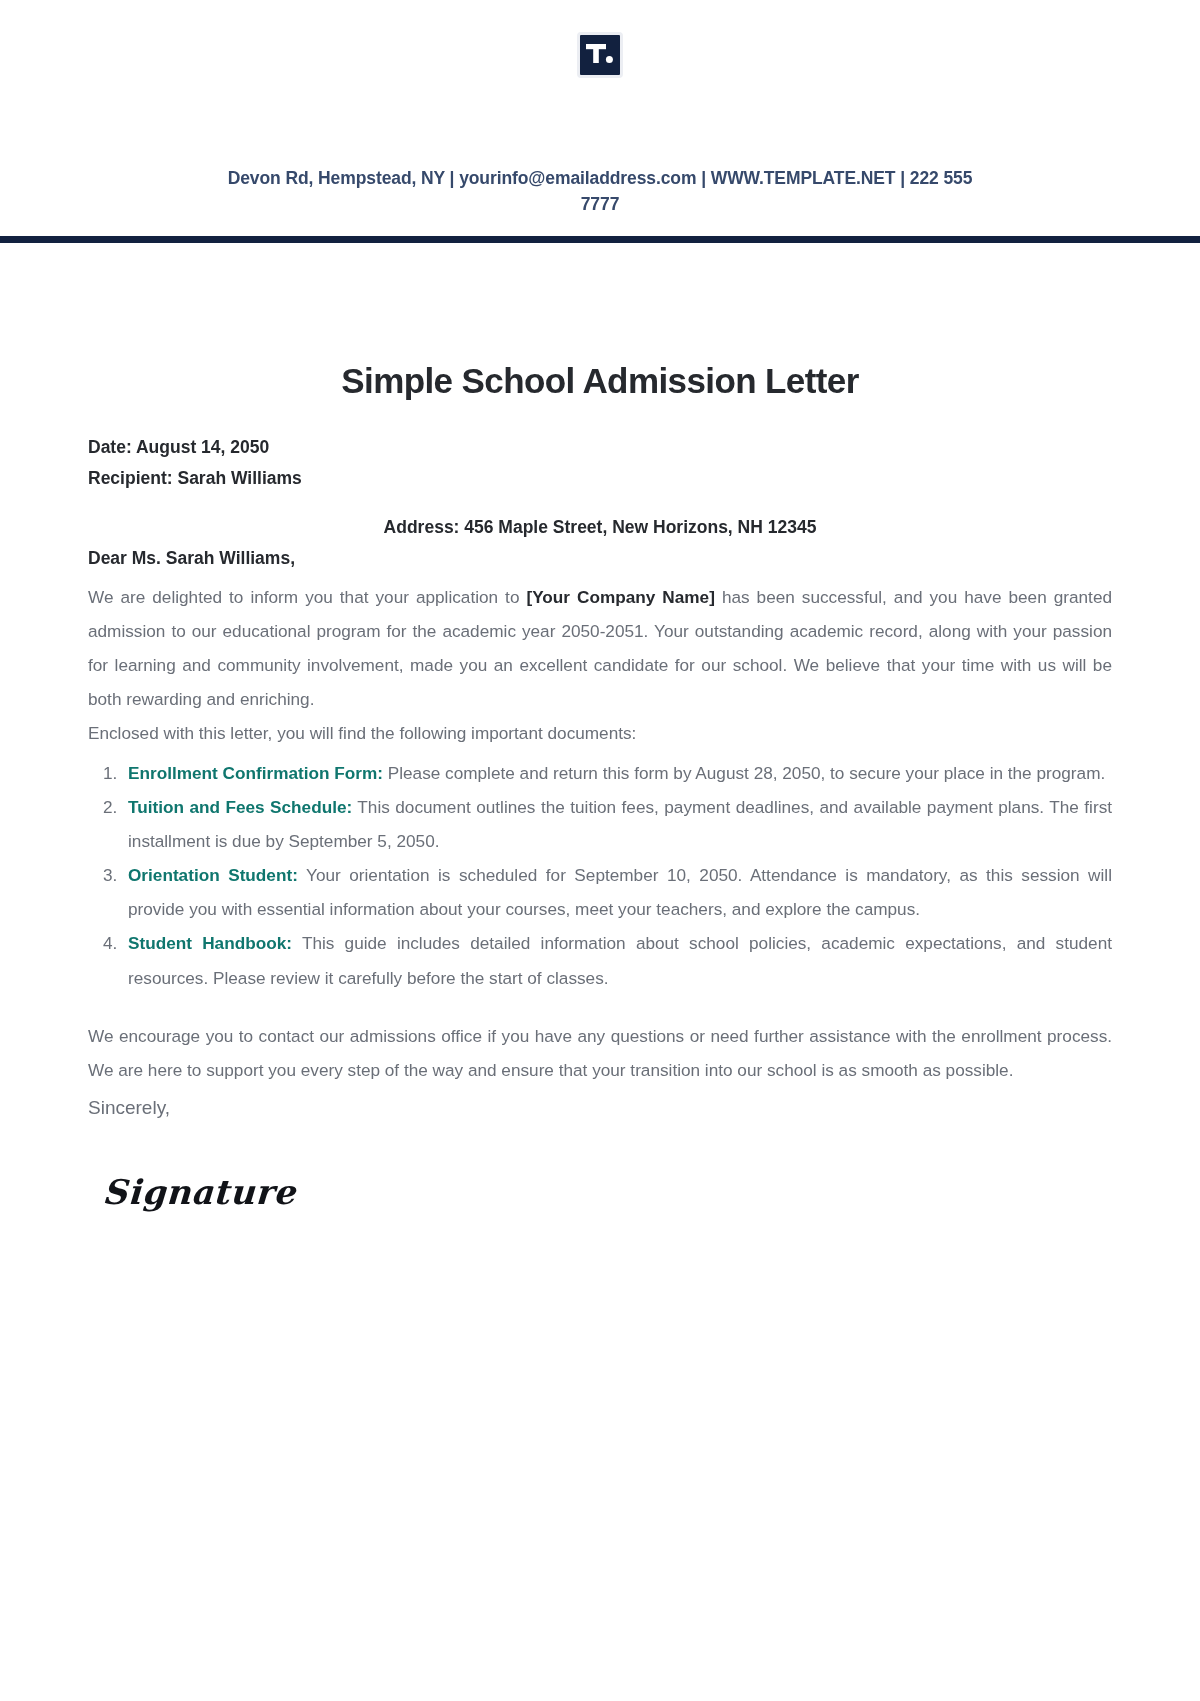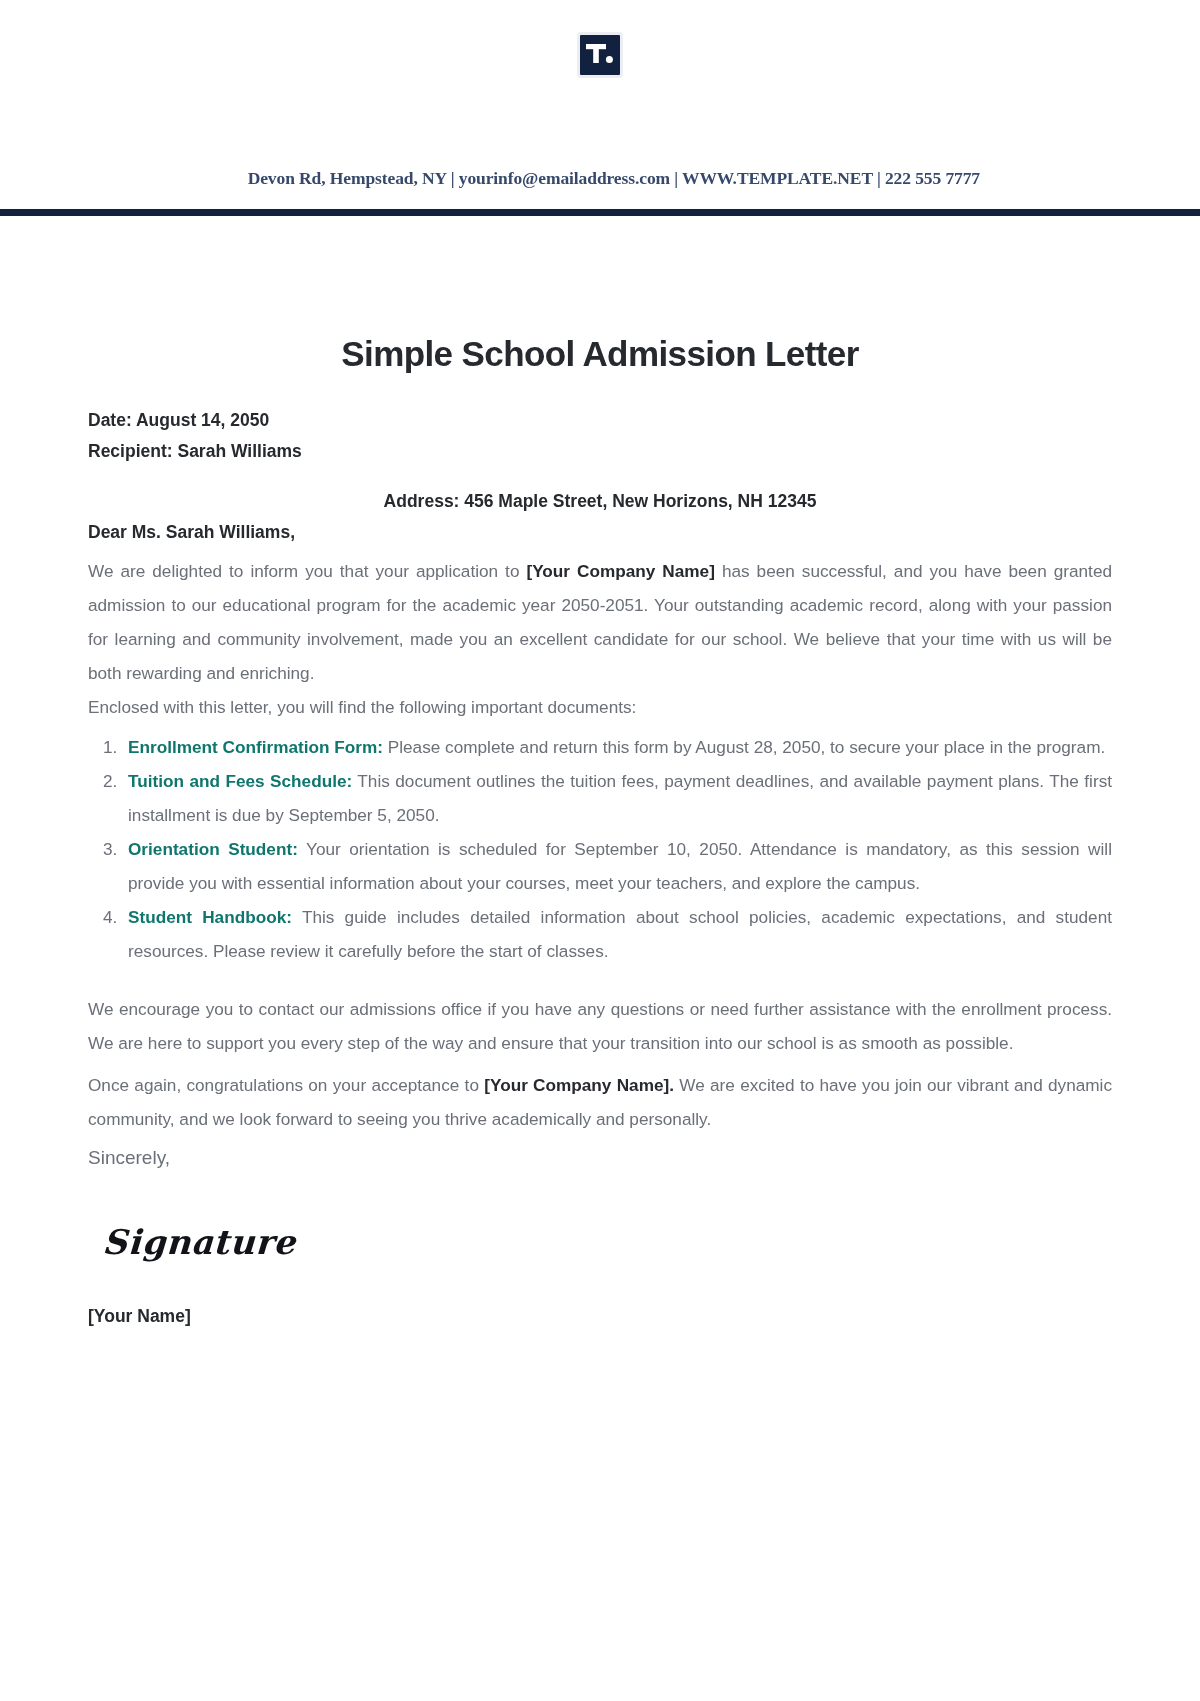--- a/index.html
+++ b/index.html
@@ -54,22 +54,21 @@
 
   .contact-line {
     margin: 0 auto;
     padding-top: 77px;
     width: 760px;
     color: #36496b;
     font-size: 17.5px;
     font-weight: 700;
     line-height: 1.5;
     letter-spacing: -0.1px;
-    text-align: right;
-    font-family: Liberation Serif, serif;
+    text-align: center;
   }
 
   .rule {
     margin-top: 18px;
     width: 100%;
     height: 7px;
     background: #12213f;
   }
 
   
@@ -237,24 +236,22 @@
       <li><b>Enrollment Confirmation Form:</b><span> Please complete and return this form by August 28, 2050, to secure your place in the program.</span></li>
       <li><b>Tuition and Fees Schedule:</b><span> This document outlines the tuition fees, payment deadlines, and available payment plans. The first installment is due by September 5, 2050.</span></li>
       <li><b>Orientation Student:</b><span> Your orientation is scheduled for September 10, 2050. Attendance is mandatory, as this session will provide you with essential information about your courses, meet your teachers, and explore the campus.</span></li>
       <li><b>Student Handbook:</b><span> This guide includes detailed information about school policies, academic expectations, and student resources. Please review it carefully before the start of classes.</span></li>
     </ol>
 
     <div class="para-spacer"></div>
 
     <p class="para nogap">We encourage you to contact our admissions office if you have any questions or need further assistance with the enrollment process. We are here to support you every step of the way and ensure that your transition into our school is as smooth as possible.</p>
 
-    <p class="para"><span>Once again, congratulations on your acceptance to </span><b>[Your Company Name].</b><span> We are excited to have you join our vibrant and dynamic community, and we look forward to seeing you thrive academically and personally.</span></p>
 
     <p class="closing">Sincerely,</p>
 
     <div>
       <div class="signature">Signature</div>
     </div>
 
-    <p class="signer-name">[Your Name]</p>
 
   </div>
 </div>
 
 </body></html>

